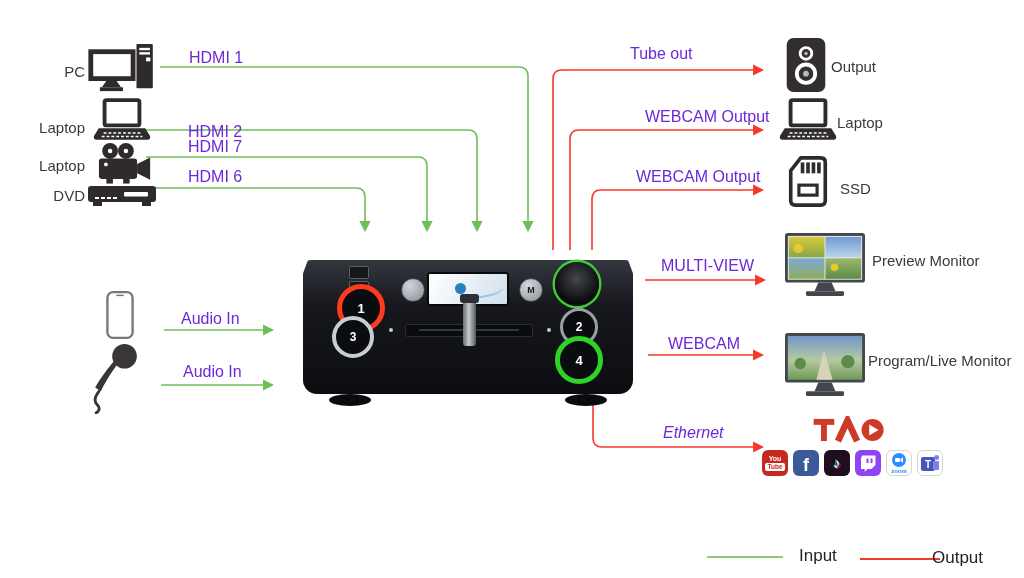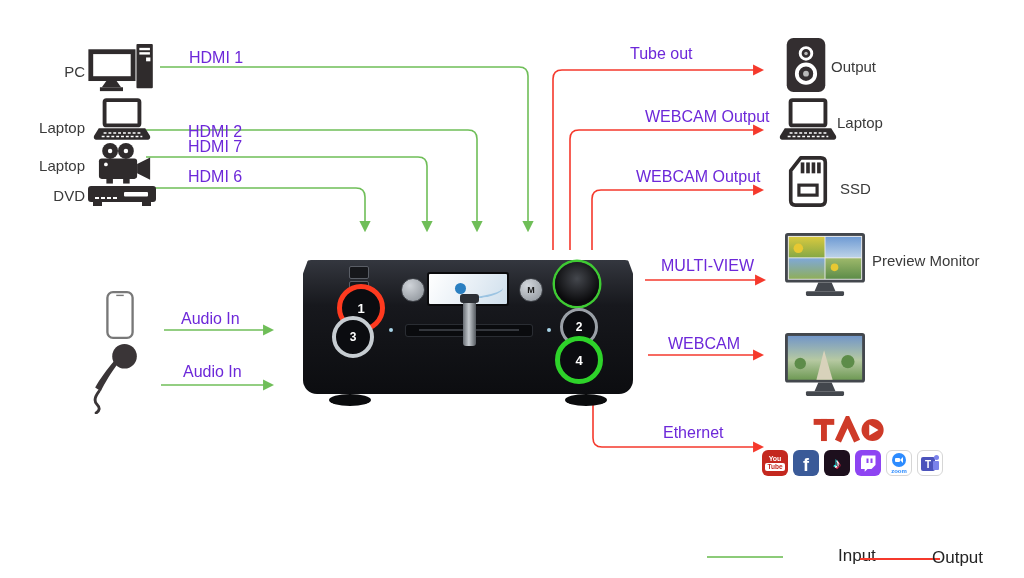--- a/index.html
+++ b/index.html
@@ -196,21 +196,21 @@
   <div class="conn-label" style="left:188px;top:139px;">HDMI 7</div>
   <div class="conn-label" style="left:188px;top:169px;">HDMI 6</div>
   <div class="conn-label" style="left:181px;top:311px;">Audio In</div>
   <div class="conn-label" style="left:183px;top:364px;">Audio In</div>
 
   <div class="conn-label" style="left:630px;top:46px;">Tube out</div>
   <div class="conn-label" style="left:645px;top:109px;">WEBCAM Output</div>
   <div class="conn-label" style="left:636px;top:169px;">WEBCAM Output</div>
   <div class="conn-label" style="left:661px;top:258px;">MULTI-VIEW</div>
   <div class="conn-label" style="left:668px;top:336px;">WEBCAM</div>
-  <div class="conn-label" style="left:663px;top:425px;">Ethernet</div>
+  <div class="conn-label" style="left:663px;top:425px;font-style:italic;">Ethernet</div>
 
   <div class="switcher">
     <div class="sw-body"></div>
     <div class="sw-foot fl"></div>
     <div class="sw-foot fr"></div>
     <div class="sw-keys">
         <div class="k"></div>
         <div class="k"></div>
       </div>
     <div class="sw-btn b1">
@@ -285,20 +285,21 @@
 
   <svg class="abs" style="left:785px;top:333px;" width="80" height="63" viewBox="0 0 84 66">
     <rect x="0" y="0" width="84" height="52" rx="3" fill="#43474d"></rect>
     <rect x="3" y="3" width="78" height="46" fill="url(#g5)"></rect>
     <path d="M33 49 L41 18 L50 49 Z" fill="#d8d2bb"></path>
     <circle cx="16" cy="32" r="6" fill="#5d8c49"></circle>
       <circle cx="66" cy="30" r="7" fill="#5d8c49"></circle>
     <path d="M35 52 h14 l4 9 h-22 z" fill="#43474d"></path>
     <rect x="22" y="61" width="40" height="5" rx="1.5" fill="#43474d"></rect>
   </svg>
+  <div class="dev-label" style="left:868px;top:352px;">Program/Live Monitor</div>
 
   <svg class="tao" viewBox="0 0 100 38" role="img" aria-label="TAO">
     <rect x="2" y="4" width="28" height="8" fill="#ce3a28"></rect>
     <rect x="12" y="4" width="8" height="30" fill="#ce3a28"></rect>
     <path d="M35 34 L48 6 L61 34" fill="none" stroke="#ce3a28" stroke-width="9"></path>
     <circle cx="82" cy="19" r="15" fill="#ce3a28"></circle>
     <path d="M77.5 11.5 L90 19 L77.5 26.5 Z" fill="#fff"></path>
   </svg>
 
   <div class="chips">
@@ -326,17 +327,17 @@
     <div class="chip tm">
       <div class="tm-sq">
           <span>T</span>
         </div>
       <div class="tm-dot"></div>
       <div class="tm-side"></div>
     </div>
   </div>
 
   <div class="legend-line" style="left:707px;top:556px;width:76px;background:#8ccb78;"></div>
-  <div class="legend-text" style="left:838px;top:546px;">Input</div>
+  <div class="legend-text" style="left:799px;top:546px;">Input</div>
   <div class="legend-line" style="left:860px;top:558px;width:80px;background:#f5392c;"></div>
   <div class="legend-text" style="left:932px;top:548px;">Output</div>
 
 </div>
 
 </body></html>

